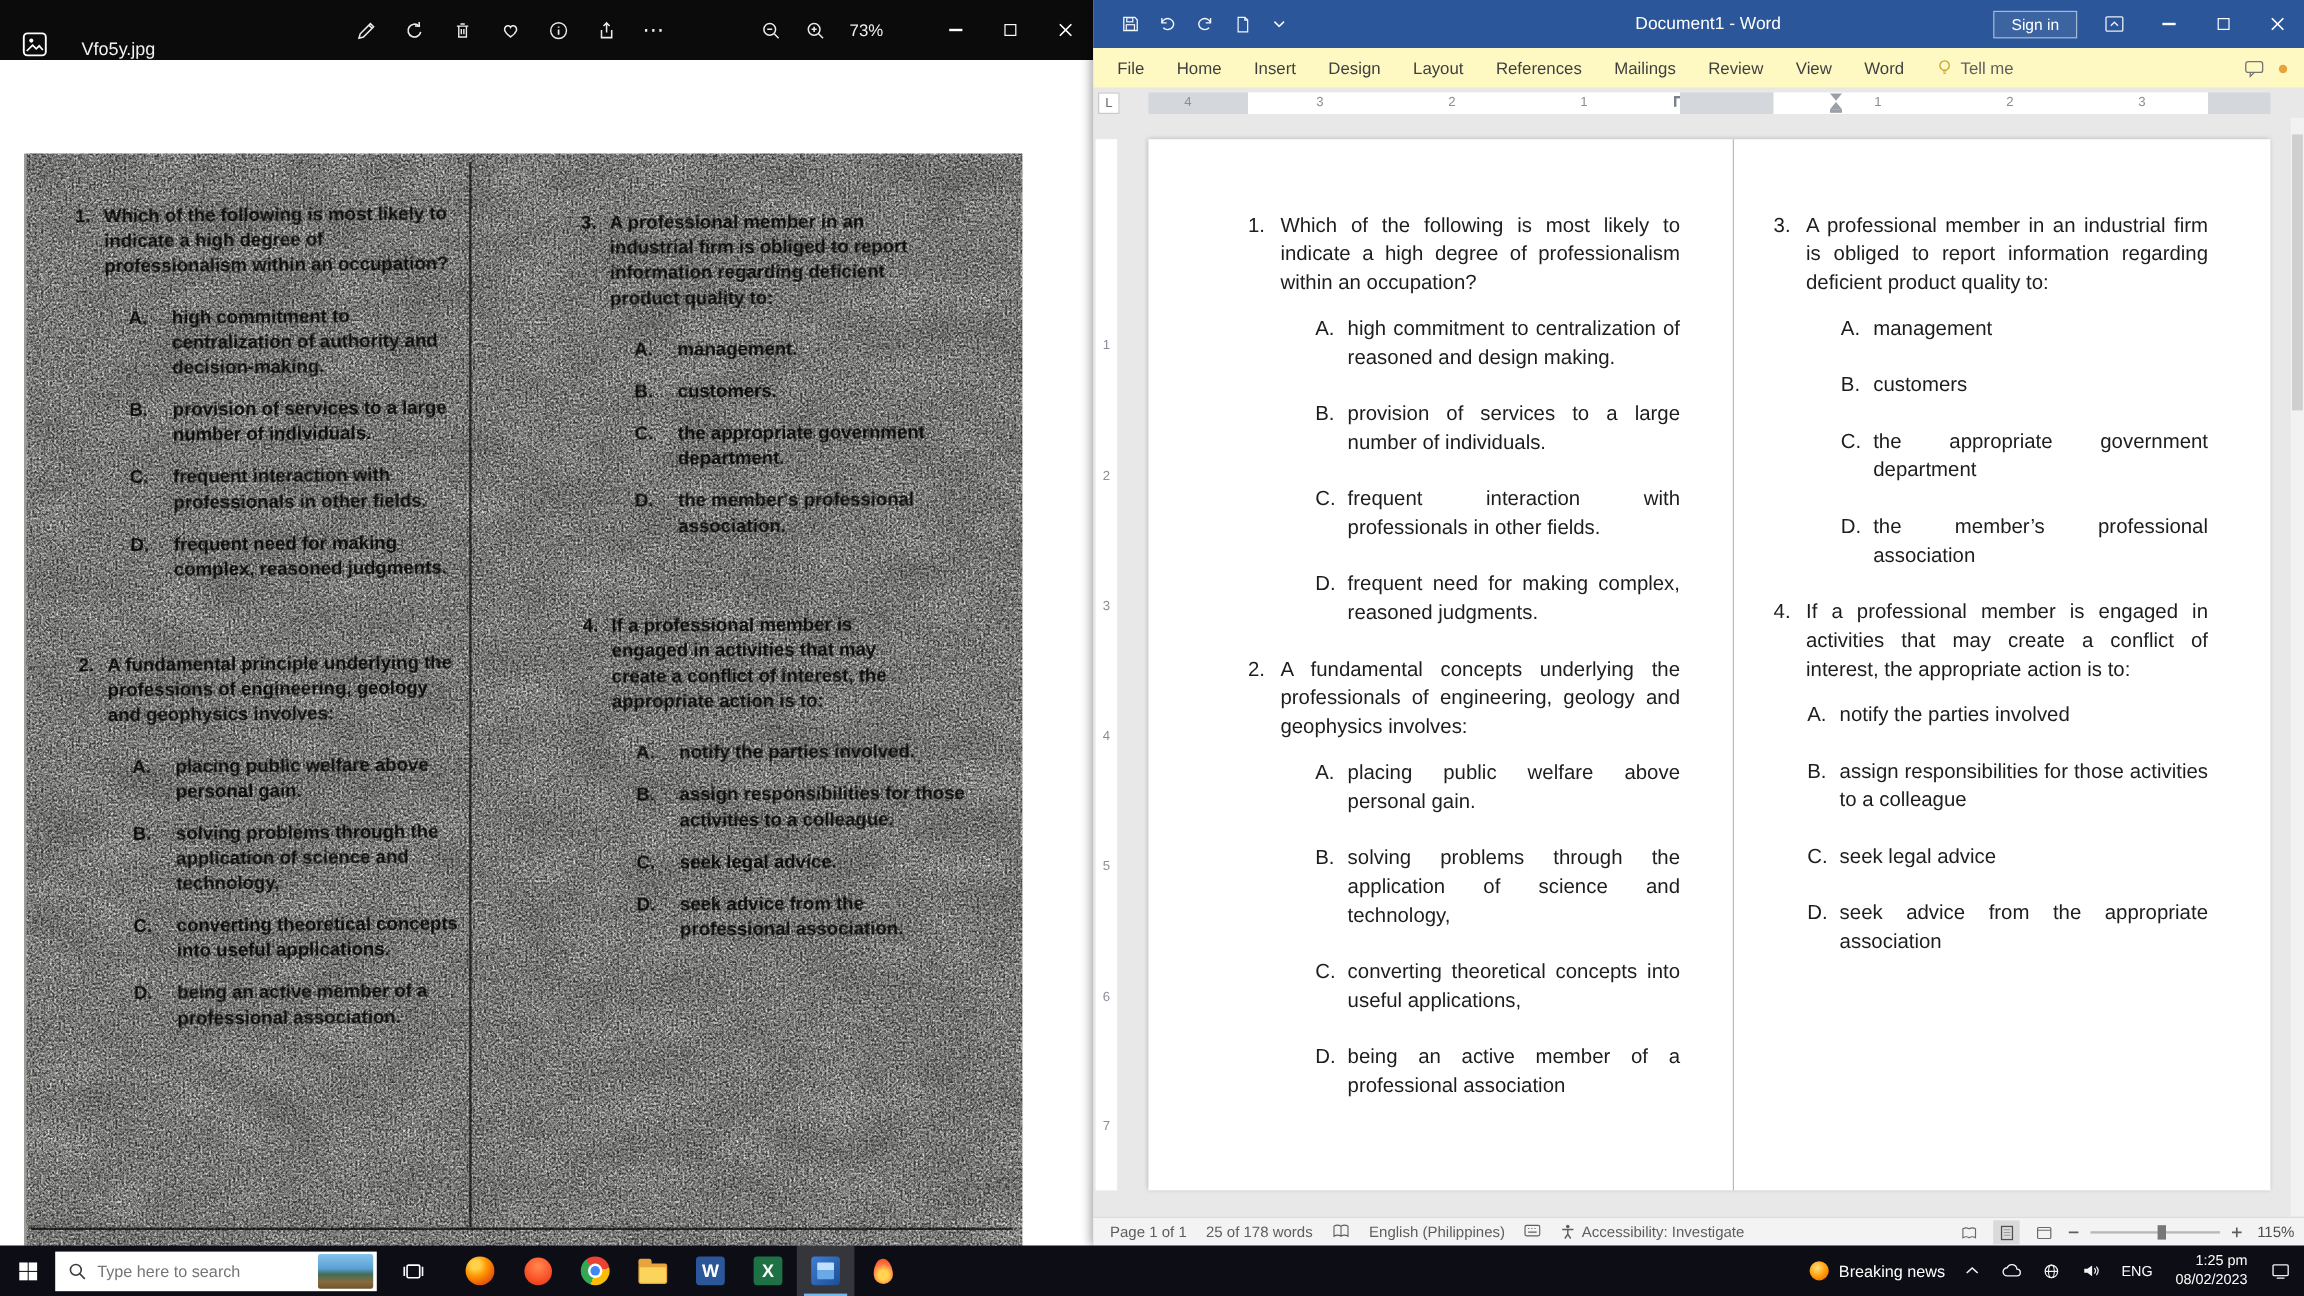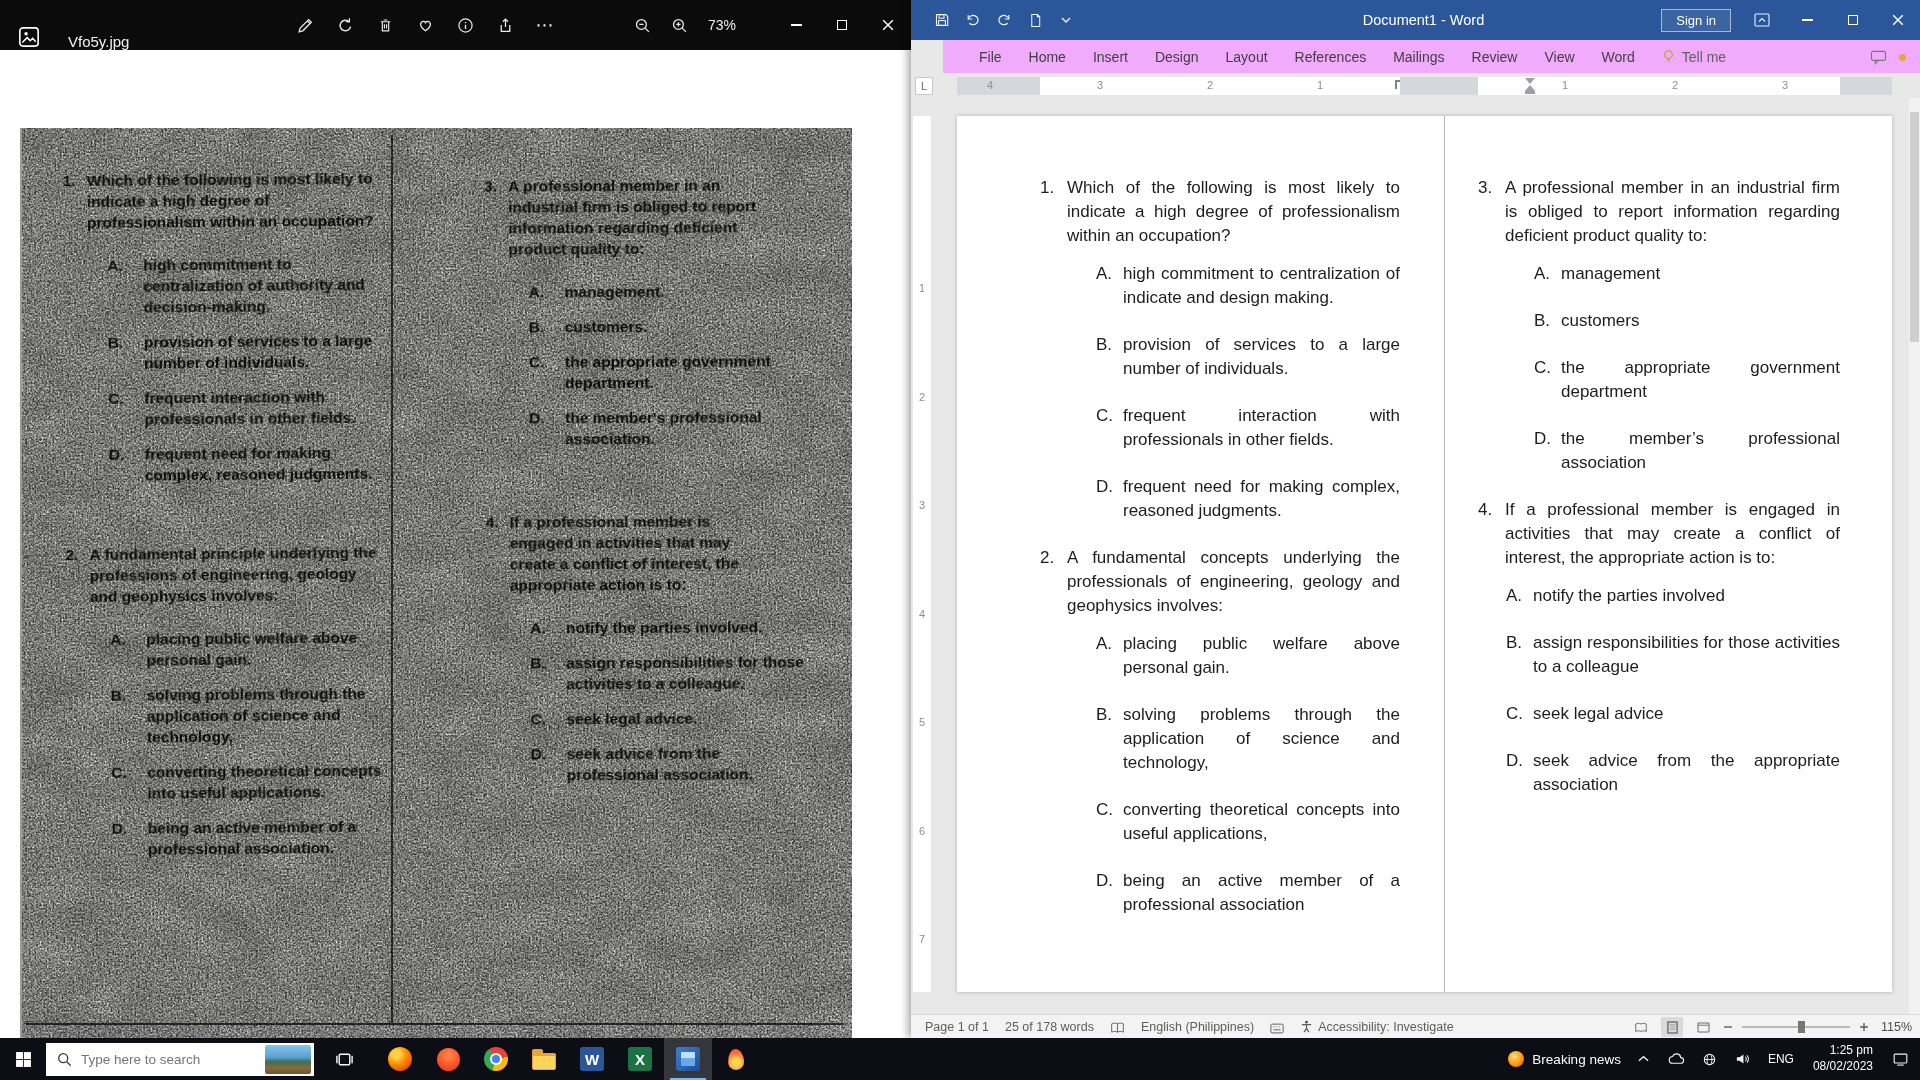--- a/index.html
+++ b/index.html
@@ -53,22 +53,22 @@
     display:flex; align-items:center; }
   .w-qat { display:flex; align-items:center; gap:13px; padding-left:22px; }
   .w-qico { width:18px; height:18px; display:flex; align-items:center; justify-content:center; opacity:.95; }
   .w-title { position:absolute; left:16px; right:0; text-align:center; font-size:14.5px; color:#fff; pointer-events:none; }
   .w-tbar-right { position:absolute; right:0; top:0; height:40px; display:flex; align-items:center; }
   .w-signin { border:1px solid rgba(255,255,255,.55); background:rgba(255,255,255,.08); color:#fff;
     font-size:13px; padding:3px 14px; margin-right:18px; }
   .w-ribbonopts { width:26px; height:26px; display:flex; align-items:center; justify-content:center; margin-right:10px; opacity:.9; }
   .w-winbtn { width:45px; height:40px; display:flex; align-items:center; justify-content:center; }
 
-  .w-tabs { position:relative; height:34px; background:#f0abfc; flex:none; display:flex; align-items:center;
-    gap:27px; padding-left:36px; border-bottom:1px solid #e4e4e4;margin-left:32px; }
+  .w-tabs { position:relative; height:34px; background:#fef9c3; flex:none; display:flex; align-items:center;
+    gap:27px; padding-left:20px; border-bottom:1px solid #e4e4e4; }
   .w-tab { font-size:14px; color:#3f3f3f; cursor:default; }
   .w-tellme { display:flex; align-items:flex-start; gap:7px; color:#5f5f5f; font-size:14px; }
   .w-tabs-right { position:absolute; right:14px; top:0; height:34px; display:flex; align-items:center; gap:12px; }
   .w-orange-dot { width:7px; height:7px; border-radius:50%; background:#e8a33d; }
 
   .w-ruler { position:relative; height:24px; background:#e8e8e8; flex:none; }
   .ruler-band { position:absolute; top:3px; height:18px; }
   .ruler-white { background:#ffffff; }
   .ruler-gray { background:#d4d7db; }
   .ruler-num { position:absolute; top:5px; font-size:11px; color:#8a8f96; transform:translateX(-50%); }
@@ -94,21 +94,21 @@
   #word-col-2 { left:521px; width:362px; }
   .w-q { display:flex; margin-bottom:14px; }
   .w-n { flex:none; width:27px; }
   .w-qt { flex:1; text-align:justify; }
   .w-opt { display:flex; margin-bottom:23px; }
   .w-ol { flex:none; width:27px; }
   .w-ot { flex:1; text-align:justify; }
 
   .w-status { position:relative; height:24px; background:#f3f3f3; border-top:1px solid #dcdcdc; flex:none;
     display:flex; align-items:center; font-size:12.5px; color:#5d5d5d; }
-  .ws-left { display:flex; align-items:flex-end; gap:16px; padding-left:14px; }
+  .ws-left { display:flex; align-items:flex-start; gap:16px; padding-left:14px; }
   .ws-item { display:flex; align-items:center; gap:5px; }
   .ws-right { position:absolute; right:8px; top:0; height:24px; display:flex; align-items:center; gap:9px; }
   .ws-view { width:22px; height:20px; display:flex; align-items:center; justify-content:center; }
   .ws-view.active { background:#dadada; }
   .zoom-track { position:relative; width:108px; height:2px; background:#b9b9b9; }
   .zoom-thumb { position:absolute; left:56px; top:-5px; width:7px; height:12px; background:#777; }
   .ws-zoomtxt { font-size:12.5px; color:#4d4d4d; min-width:34px; text-align:right; }
 
   
   #taskbar { position:absolute; left:0; right:0; bottom:0; height:42px; background:#0d0d15;
@@ -475,21 +475,21 @@
       </div>
     <div class="w-page">
       <div class="w-coldivider"></div>
       <div class="w-col" id="word-col-1">
           <div class="w-q">
             <span class="w-n">1.</span>
             <div class="w-qt">Which of the following is most likely to indicate a high degree of professionalism within an occupation?</div>
           </div>
           <div class="w-opt" style="padding-left: 56px;">
             <span class="w-ol">A.</span>
-            <div class="w-ot">high commitment to centralization of indicate and design making.</div>
+            <div class="w-ot">high commitment to centralization of reasoned and design making.</div>
           </div>
           <div class="w-opt" style="padding-left: 56px;">
             <span class="w-ol">B.</span>
             <div class="w-ot">provision of services to a large number of individuals.</div>
           </div>
           <div class="w-opt" style="padding-left: 56px;">
             <span class="w-ol">C.</span>
             <div class="w-ot">frequent interaction with professionals in other fields.</div>
           </div>
           <div class="w-opt" style="padding-left: 56px;">

